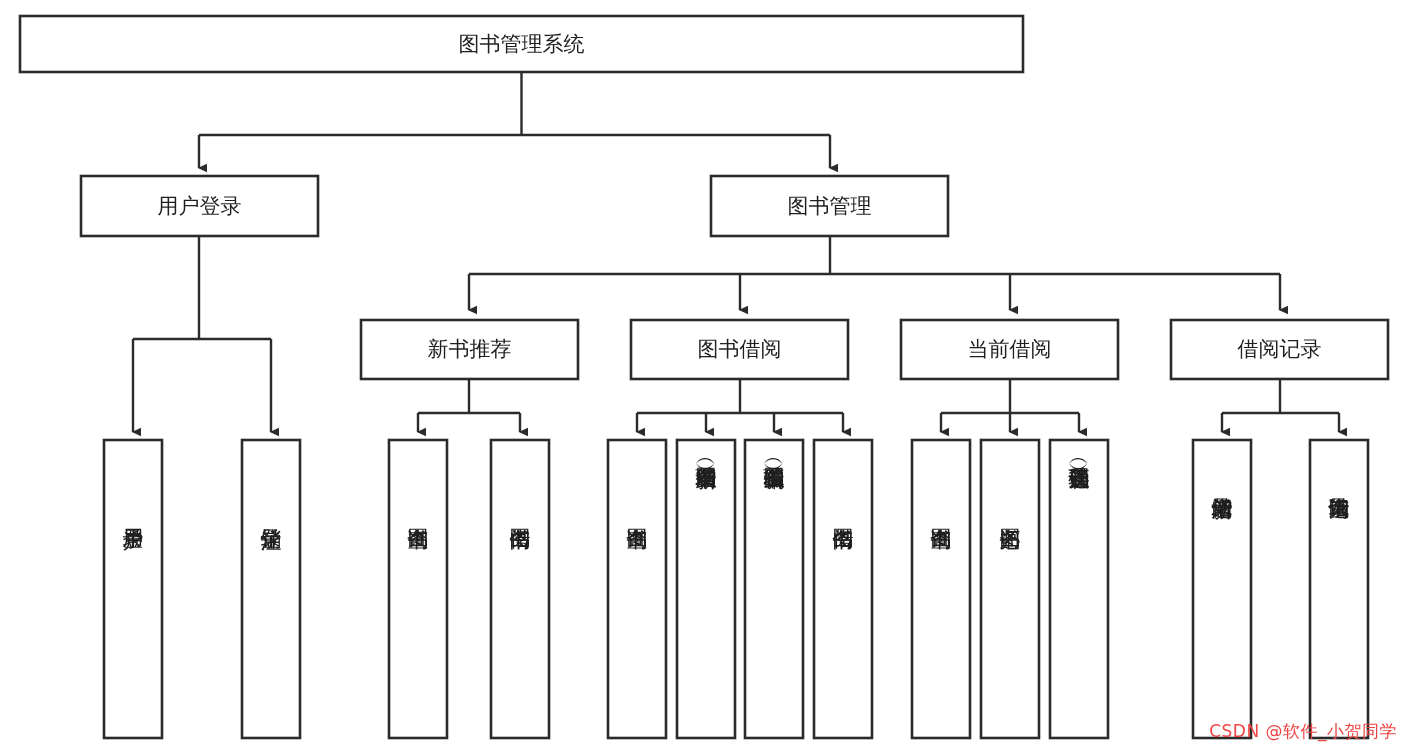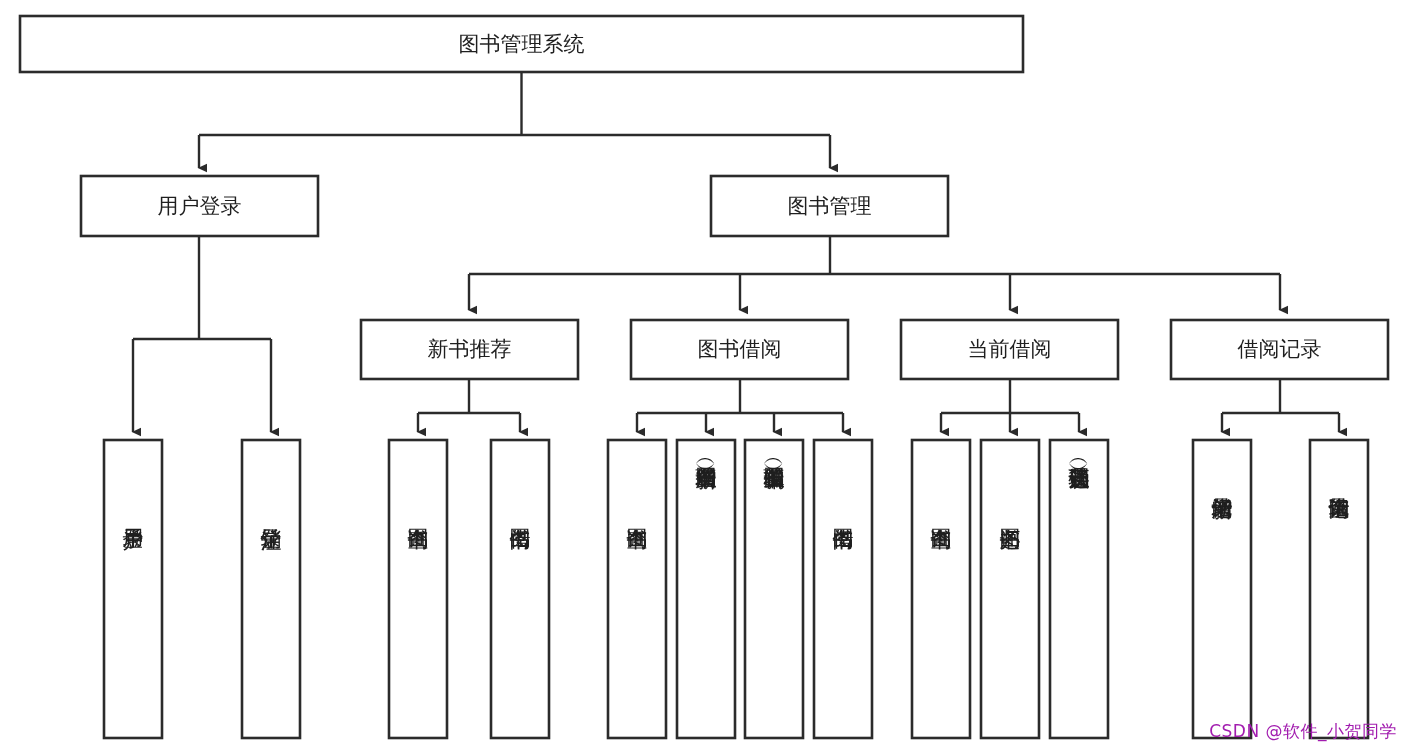--- a/index.html
+++ b/index.html
@@ -21,21 +21,21 @@
     font-size:21px;fill:#1f1f1f;
     text-anchor:middle;
     writing-mode:vertical-rl;
     glyph-orientation-vertical:0;
   }
   .connector{stroke:#2b2b2b;stroke-width:2.4;fill:none;}
   .arrow-head{fill:#2b2b2b;}
   .watermark{
     position:absolute;right:8px;bottom:4px;
     font-family:"DejaVu Sans","Liberation Sans",sans-serif;
-    font-size:17px;color:#a21caf;white-space:nowrap;
+    font-size:17px;color:#ef4444;white-space:nowrap;
     letter-spacing:0.5px;user-select:none;
   }
 </style>
 </head>
 <body>
 
 <div id="diagram-root">
 <svg width="1405" height="747" viewBox="0 0 1405 747" xmlns="http://www.w3.org/2000/svg">
 
   <defs>

